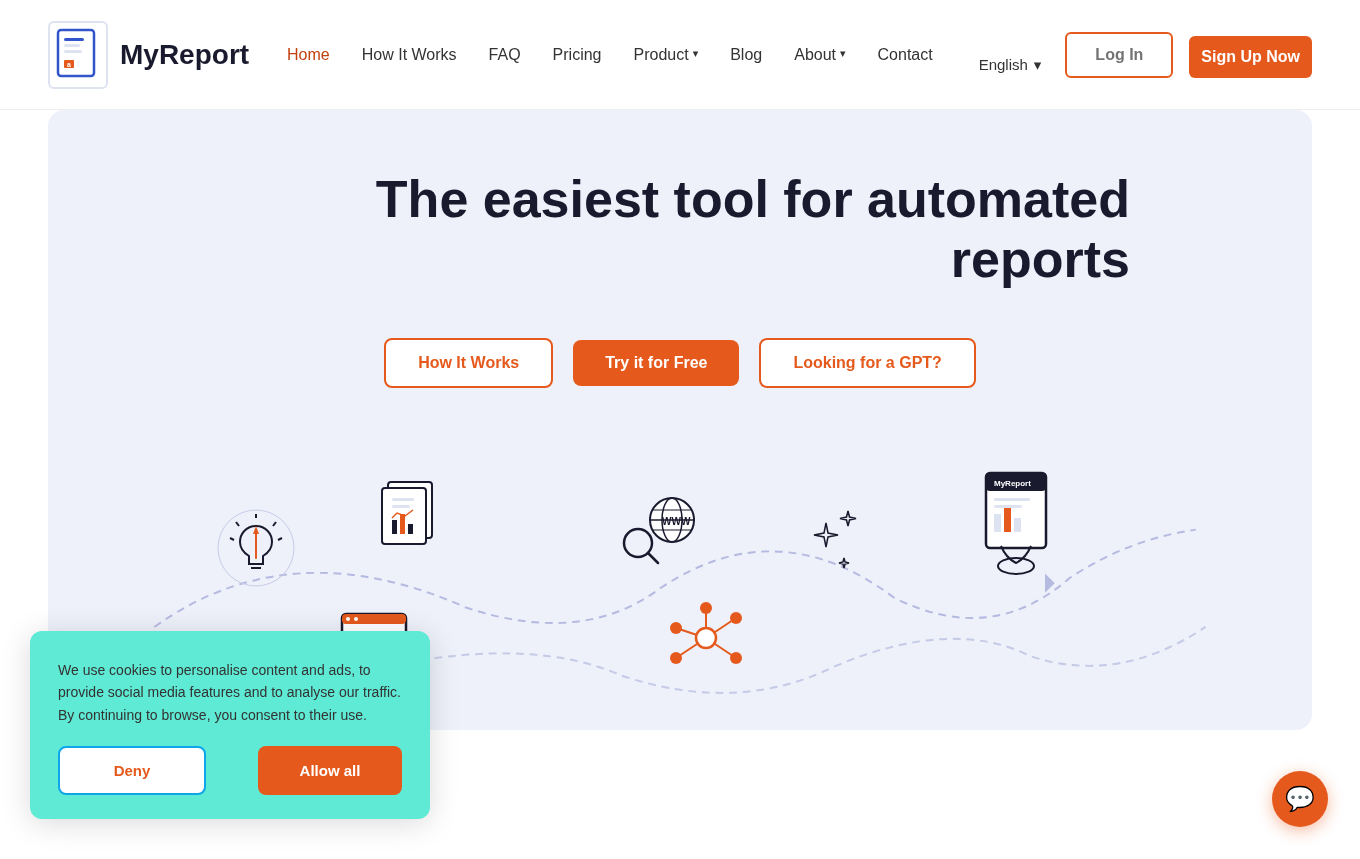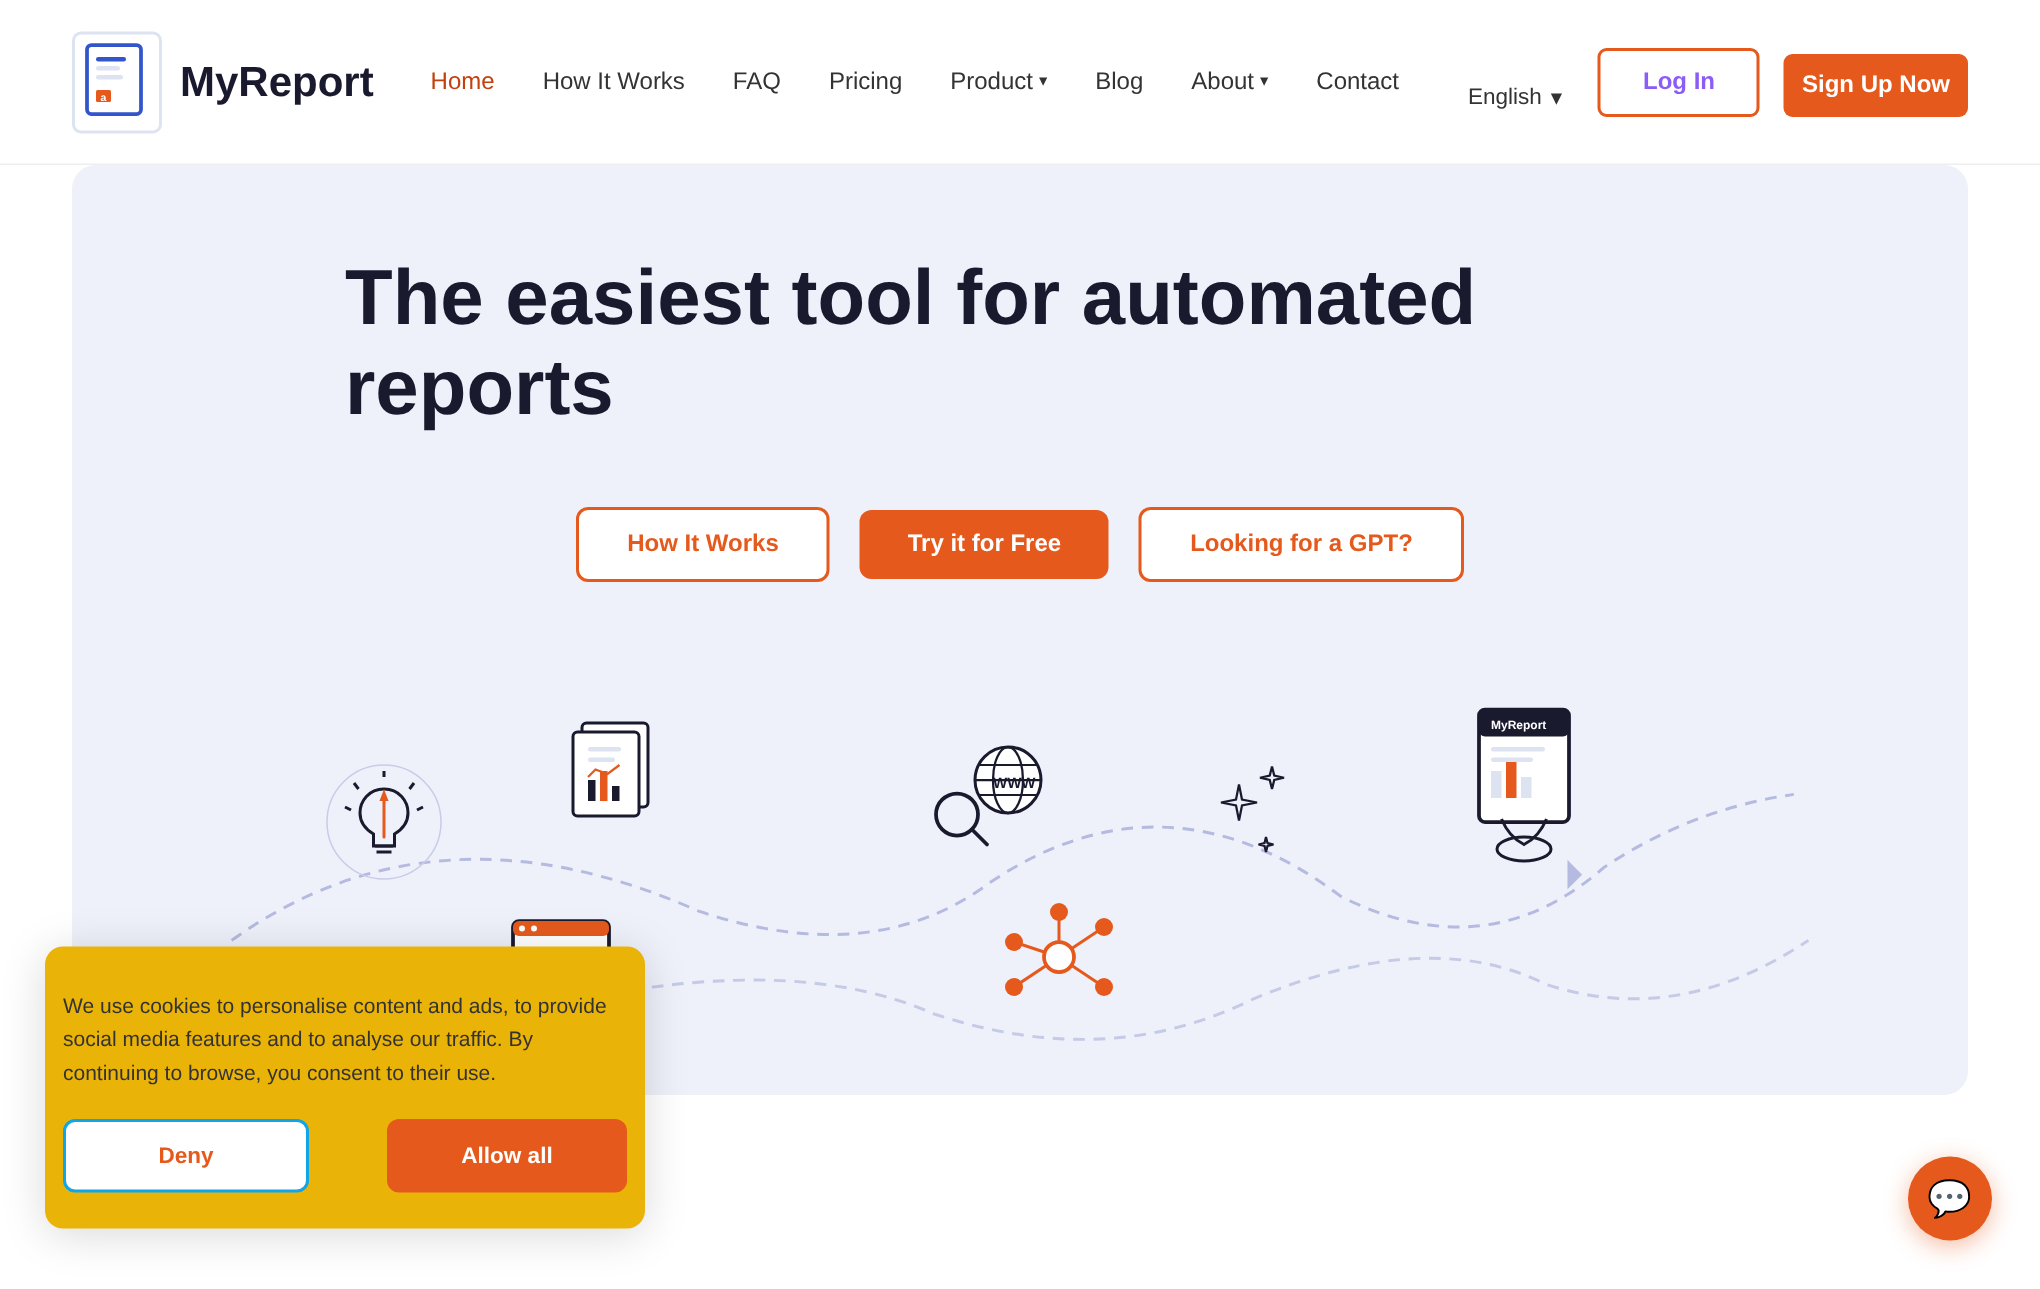--- a/index.html
+++ b/index.html
@@ -19,42 +19,42 @@
     }
     .nav-logo-icon svg { width: 48px; height: 54px; }
     .nav-logo-text { font-size: 28px; font-weight: 700; color: #1a1a2e; }
     .nav-links { display: flex; align-items: center; gap: 32px; }
     .nav-link { text-decoration: none; font-size: 16px; color: #333; font-weight: 500; cursor: pointer; }
     .nav-link.active { color: #c2410c; }
     .nav-link-with-icon { display: flex; align-items: flex-start; gap: 4px; }
     .nav-right { display: flex; align-items: flex-end; gap: 16px; }
     .lang-select { display: flex; align-items: center; gap: 6px; font-size: 15px; color: #333; cursor: pointer; padding: 4px 8px; }
     .btn-login {
-      border: 2px solid #e55a1c; color: #8b5cf6; background: #fff;
+      border: 2px solid #e55a1c; color: #737373; background: #fff;
       padding: 12px 28px; border-radius: 6px; font-size: 16px; font-weight: 600; cursor: pointer;
       min-width: 90px;
     }
     .btn-signup {
       background: #e55a1c; color: #fff; border: none;
       padding: 12px 12px; border-radius: 6px; font-size: 16px; font-weight: 600; cursor: pointer;
       min-width: 120px;
     }
 
     
     .hero {
       margin: 0 48px 0 48px;
       background: #eef0fa;
       border-radius: 16px;
       min-height: 620px;
       padding: 60px 48px 0;
       position: relative;
       overflow: hidden;
     }
     .hero-title {
-      text-align: left;
+      text-align: right;
       font-size: 52px; font-weight: 800; color: #1a1a2e;
       line-height: 1.15; max-width: 900px; margin: 0 auto 48px;
     }
     .hero-buttons { display: flex; align-items: center; justify-content: center; gap: 20px; margin-bottom: 60px; }
     .btn-how-works {
       border: 2px solid #e55a1c; color: #e55a1c; background: #fff;
       padding: 14px 32px; border-radius: 8px; font-size: 16px; font-weight: 600; cursor: pointer;
     }
     .btn-try-free {
       background: #e55a1c; color: #fff; border: none;
@@ -77,23 +77,23 @@
 
     
     .icon-item {
       position: absolute;
       display: flex; flex-direction: column; align-items: center;
     }
 
     
     .cookie-banner {
       position: fixed; bottom: 40px; left: 30px;
-      background: #eab308; border-radius: 12px;
+      background: #5eead4; border-radius: 12px;
       box-shadow: 0 4px 30px rgba(0,0,0,0.15);
-      padding: 28px 12px 24px;
+      padding: 28px 28px 24px;
       width: 400px;
       z-index: 100;
     }
     .cookie-text { font-size: 14px; color: #333; line-height: 1.6; margin-bottom: 20px; }
     .cookie-buttons { display: flex; gap: 14px; }
     .btn-deny {
       flex: 1; border: 2px solid #0ea5e9; color: #e55a1c; background: #fff;
       padding: 14px; border-radius: 8px; font-size: 15px; font-weight: 600; cursor: pointer;
     }
     .btn-allow {

